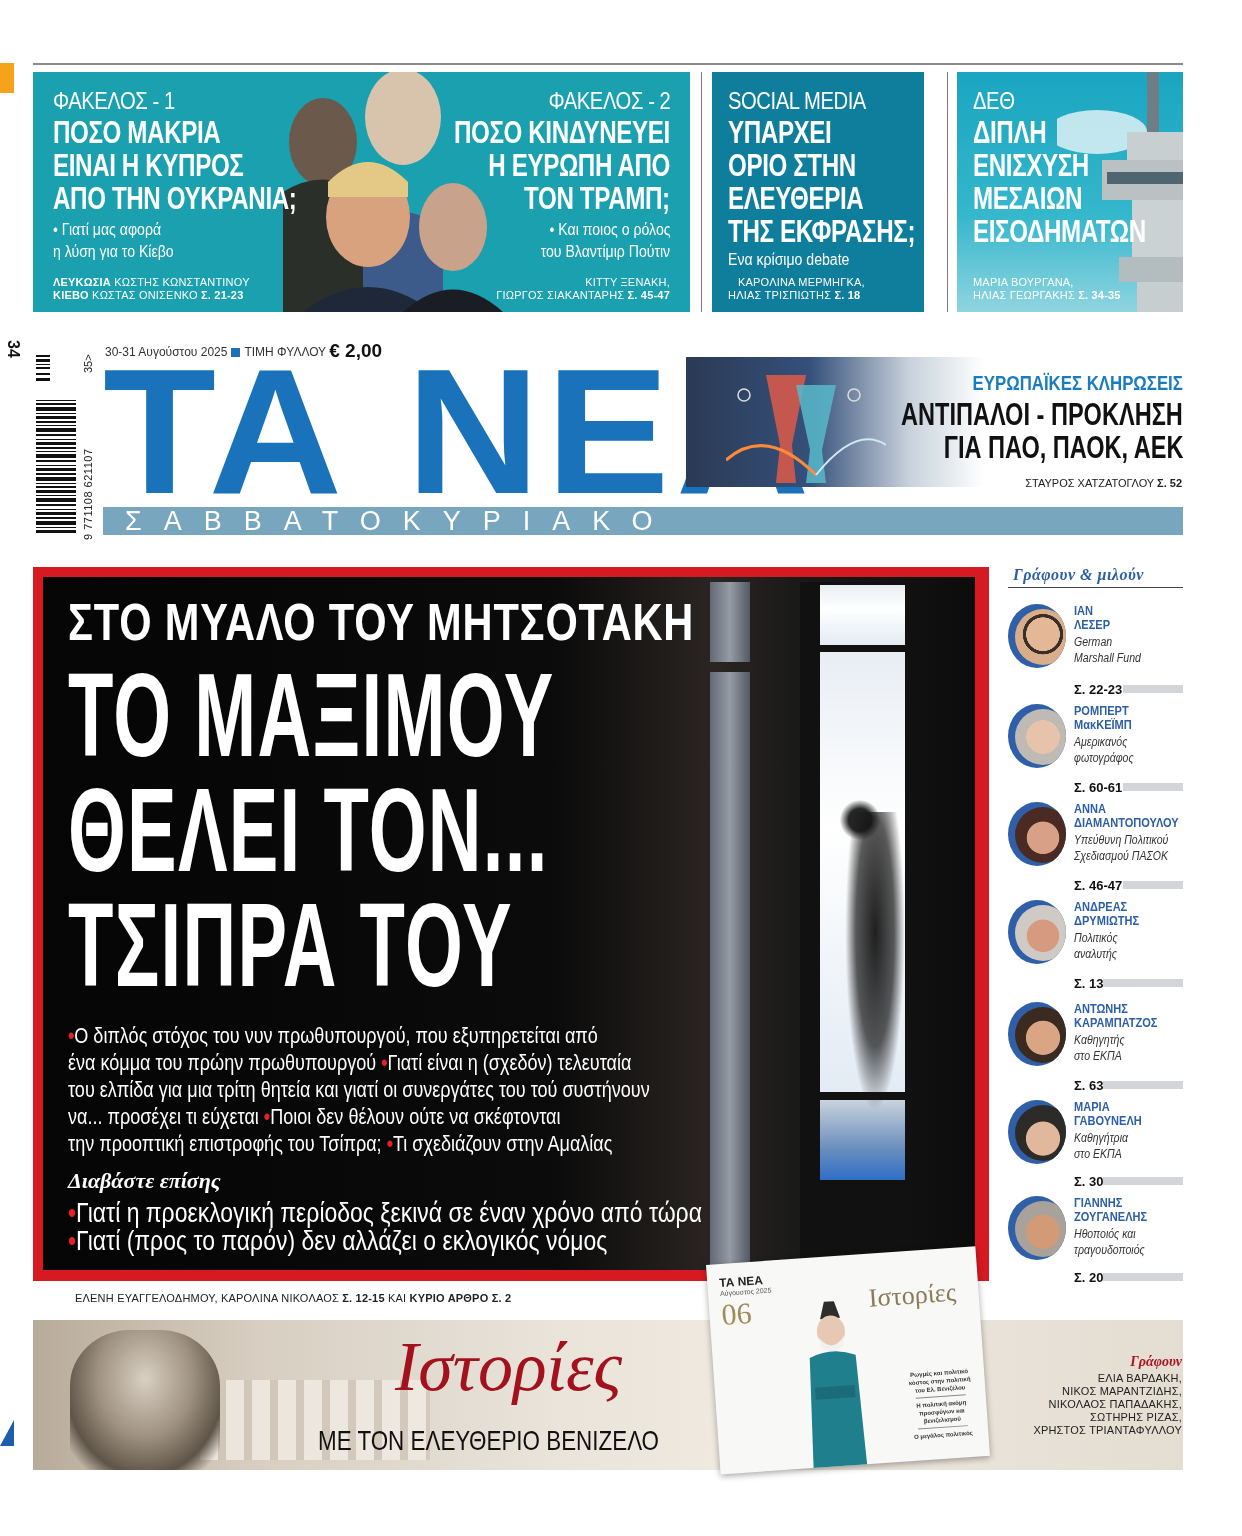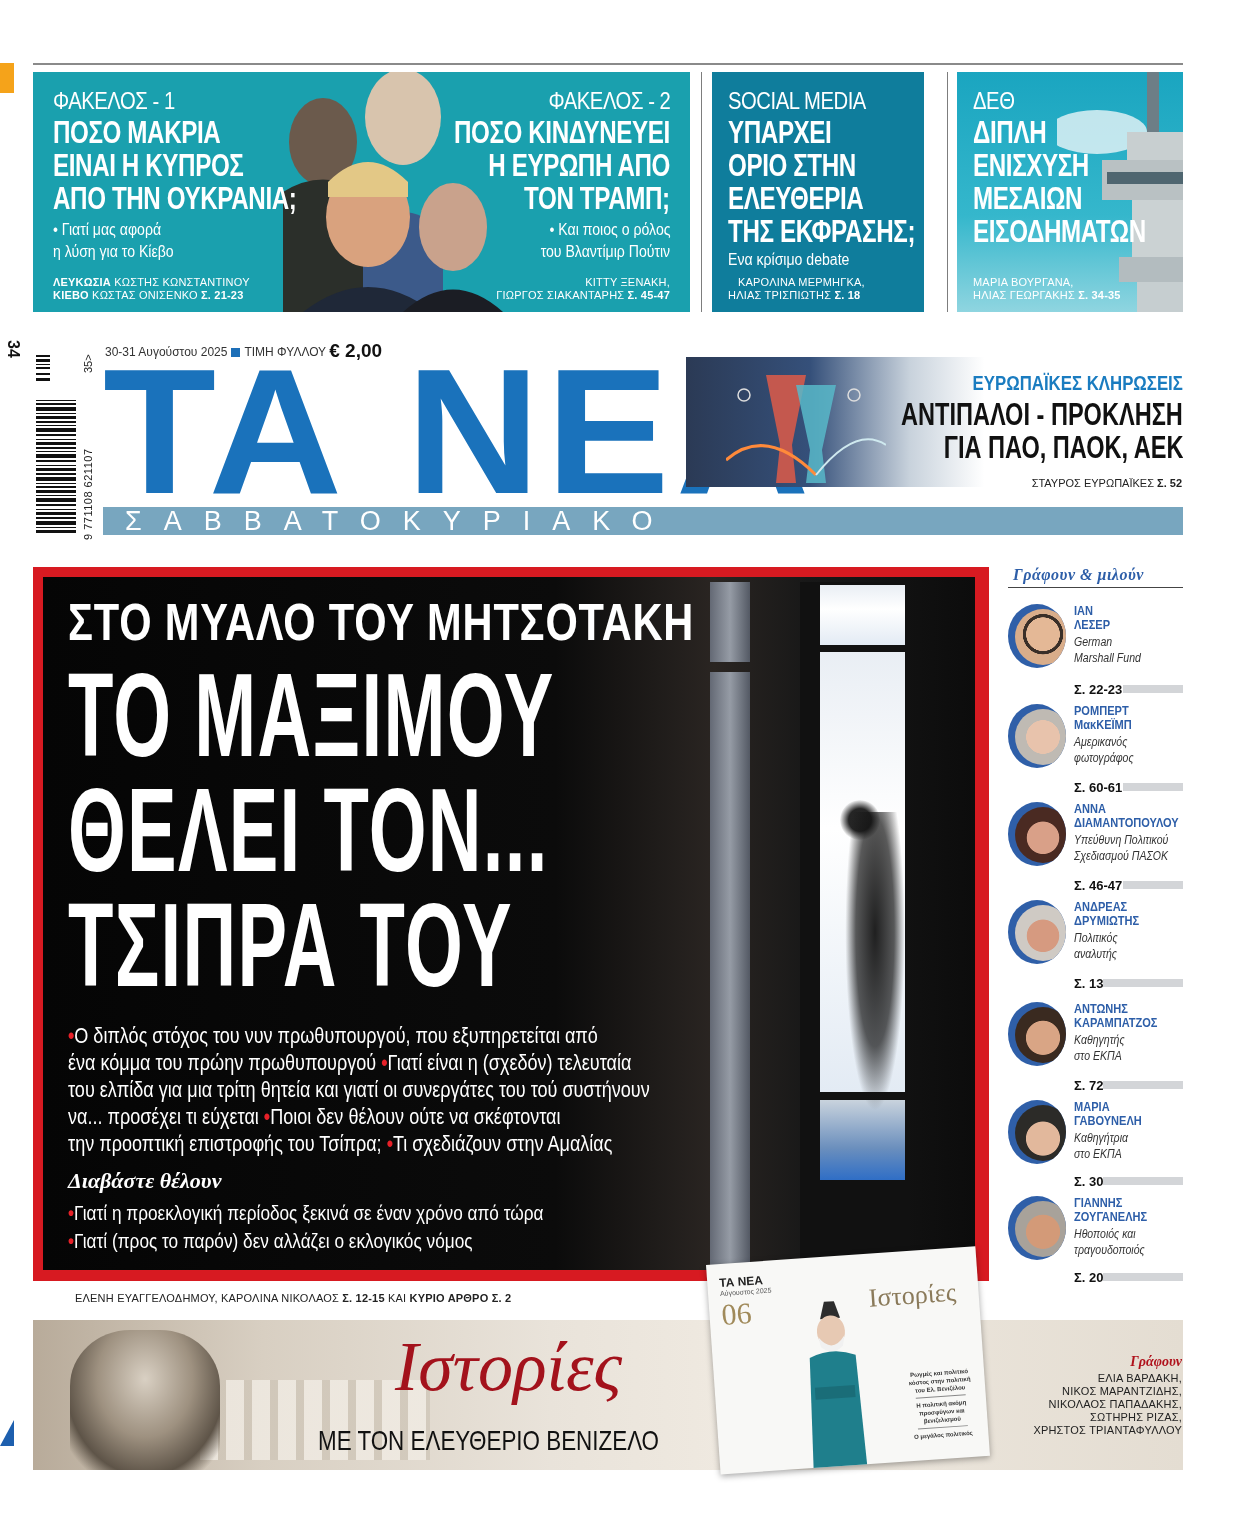--- a/index.html
+++ b/index.html
@@ -58,21 +58,21 @@
   .sil-head { left: 840px; top: 800px; width: 40px; height: 40px; border-radius: 50%; background: radial-gradient(circle, rgba(25,25,25,0.95) 40%, rgba(25,25,25,0) 72%); }
   .stile { left: 710px; top: 672px; width: 40px; height: 600px; background: linear-gradient(90deg, #6e7583, #a9b1bd 50%, #5c6370); opacity: 0.85; }
   .stile-top { left: 710px; top: 582px; width: 40px; height: 80px; background: linear-gradient(90deg, #6e7583, #a9b1bd 50%, #5c6370); opacity: 0.85; }
 
   .m-kicker { left: 68px; top: 592px; font-size: 52px; font-weight: 700; color: #fff; line-height: 60px; transform: scaleX(0.80); transform-origin: left top; white-space: nowrap; letter-spacing: 1px; }
   .m-hl { left: 68px; font-size: 118px; font-weight: 700; color: #fff; line-height: 110px; transform: scaleX(0.63); transform-origin: left top; white-space: nowrap; letter-spacing: 2px; }
   .m-body { left: 68px; top: 1022px; width: 900px; font-size: 22px; line-height: 27px; color: #fff; }
   .m-body .ln { display: block; white-space: nowrap; transform: scaleX(0.82); transform-origin: left top; }
   .bullet { color: #e62028; font-weight: 700; }
   .also-title { left: 68px; top: 1168px; font-family: "Liberation Serif", serif; font-style: italic; font-weight: 700; font-size: 22px; color: #fff; }
-  .also-list { left: 68px; top: 1199px; font-size: 21px; line-height: 28px; color: #fff; }
+  .also-list { left: 68px; top: 1199px; font-size: 28px; line-height: 28px; color: #fff; }
   .also-list .ln { display: block; white-space: nowrap; transform: scaleX(0.82); transform-origin: left top; }
 
   .main-by { left: 75px; top: 1292px; font-size: 11px; color: #222; white-space: nowrap; letter-spacing: 0.2px; }
 
   
   .side-title { left: 1013px; top: 566px; font-family: "Liberation Serif", serif; font-style: italic; font-weight: 700; font-size: 16px; color: #2d5ea8; letter-spacing: 0.5px; }
   .side-rule { left: 1008px; top: 587px; width: 175px; height: 1px; background: #444; }
   .person { left: 1008px; width: 175px; height: 96px; }
   .avatar { position: absolute; left: 0; top: 0; width: 58px; height: 64px; border-radius: 50%; background: #2f5fa8; overflow: hidden; }
   .avatar .ph { position: absolute; left: 7px; top: 5px; width: 56px; height: 56px; border-radius: 50%; }
@@ -241,21 +241,21 @@
     <path d="M0 95 Q40 60 90 110" stroke="#ff8a3a" stroke-width="3" fill="none"></path>
     <path d="M90 110 Q130 60 160 80" stroke="#cfe9ef" stroke-width="2" fill="none"></path>
     <circle cx="18" cy="30" r="6" fill="none" stroke="#ddd" stroke-width="1.5"></circle>
     <circle cx="128" cy="30" r="6" fill="none" stroke="#ddd" stroke-width="1.5"></circle>
   </svg>
   <div class="abs sports-kicker">ΕΥΡΩΠΑΪΚΕΣ ΚΛΗΡΩΣΕΙΣ</div>
   <div class="abs sports-hl">ΑΝΤΙΠΑΛΟΙ - ΠΡΟΚΛΗΣΗ</div>
   <div class="abs sports-hl" style="top:75px">ΓΙΑ ΠΑΟ, ΠΑΟΚ, ΑΕΚ</div>
 </div>
 <div class="abs sports-by" style="right:60px">
-  <span>ΣΤΑΥΡΟΣ ΕΥΡΩΠΑΪΚΕΣ </span><b>Σ. 52</b>
+  <span>ΣΤΑΥΡΟΣ ΧΑΤΖΑΤΟΓΛΟΥ </span><b>Σ. 52</b>
 </div>
 
 <div class="abs main-frame"></div>
 <div class="abs main-inner"></div>
 <div class="abs stile-top"></div>
 <div class="abs stile"></div>
 <div class="abs door-frame"></div>
 <div class="abs glass" style="top:585px;height:60px"></div>
 <div class="abs glass" style="top:652px;height:440px"></div>
 <div class="abs glass glass-bottom" style="top:1100px;height:80px"></div>
@@ -267,21 +267,21 @@
 <div class="abs m-hl" style="top:775px">ΘΕΛΕΙ ΤΟΝ...</div>
 <div class="abs m-hl" style="top:890px">ΤΣΙΠΡΑ ΤΟΥ</div>
 
 <div class="abs m-body">
   <span class="ln"><span class="bullet">•</span><span>Ο διπλός στόχος του νυν πρωθυπουργού, που εξυπηρετείται από</span></span>
   <span class="ln"><span>ένα κόμμα του πρώην πρωθυπουργού </span><span class="bullet">•</span><span>Γιατί είναι η (σχεδόν) τελευταία</span></span>
   <span class="ln">του ελπίδα για μια τρίτη θητεία και γιατί οι συνεργάτες του τού συστήνουν</span>
   <span class="ln"><span>να... προσέχει τι εύχεται </span><span class="bullet">•</span><span>Ποιοι δεν θέλουν ούτε να σκέφτονται</span></span>
   <span class="ln"><span>την προοπτική επιστροφής του Τσίπρα; </span><span class="bullet">•</span><span>Τι σχεδιάζουν στην Αμαλίας</span></span>
 </div>
-<div class="abs also-title">Διαβάστε θέλουν</div>
+<div class="abs also-title">Διαβάστε επίσης</div>
 <div class="abs also-list">
   <span class="ln"><span class="bullet">•</span><span>Γιατί η προεκλογική περίοδος ξεκινά σε έναν χρόνο από τώρα</span></span>
   <span class="ln"><span class="bullet">•</span><span>Γιατί (προς το παρόν) δεν αλλάζει ο εκλογικός νόμος</span></span>
 </div>
 <div class="abs main-by">
   <span>ΕΛΕΝΗ ΕΥΑΓΓΕΛΟΔΗΜΟΥ, ΚΑΡΟΛΙΝΑ ΝΙΚΟΛΑΟΣ </span><b>Σ. 12-15</b><span> ΚΑΙ </span><b>ΚΥΡΙΟ ΑΡΘΡΟ Σ. 2</b>
 </div>
 
 <div class="abs side-title">Γράφουν &amp; μιλούν</div>
 <div class="abs side-rule"></div>
@@ -355,21 +355,21 @@
       <div class="ph" style="background:radial-gradient(circle at 50% 55%,#d9a585 0 40%,#3a2a20 42%)"></div>
     </div>
   <div class="p-name">
       <div>ΑΝΤΩΝΗΣ</div>
       <div>ΚΑΡΑΜΠΑΤΖΟΣ</div>
     </div>
   <div class="p-role" style="top:30px">
       <div>Καθηγητής</div>
       <div>στο ΕΚΠΑ</div>
     </div>
-  <div class="p-page" style="top:76px">Σ. 72</div>
+  <div class="p-page" style="top:76px">Σ. 63</div>
   <div class="p-bar" style="top:79px;width:80px"></div>
 </div>
 
 <div class="abs person" style="top:1100px">
   <div class="avatar">
       <div class="ph" style="background:radial-gradient(circle at 50% 60%,#e2b89c 0 38%,#2c2b28 40%)"></div>
     </div>
   <div class="p-name">
       <div>ΜΑΡΙΑ</div>
       <div>ΓΑΒΟΥΝΕΛΗ</div>

